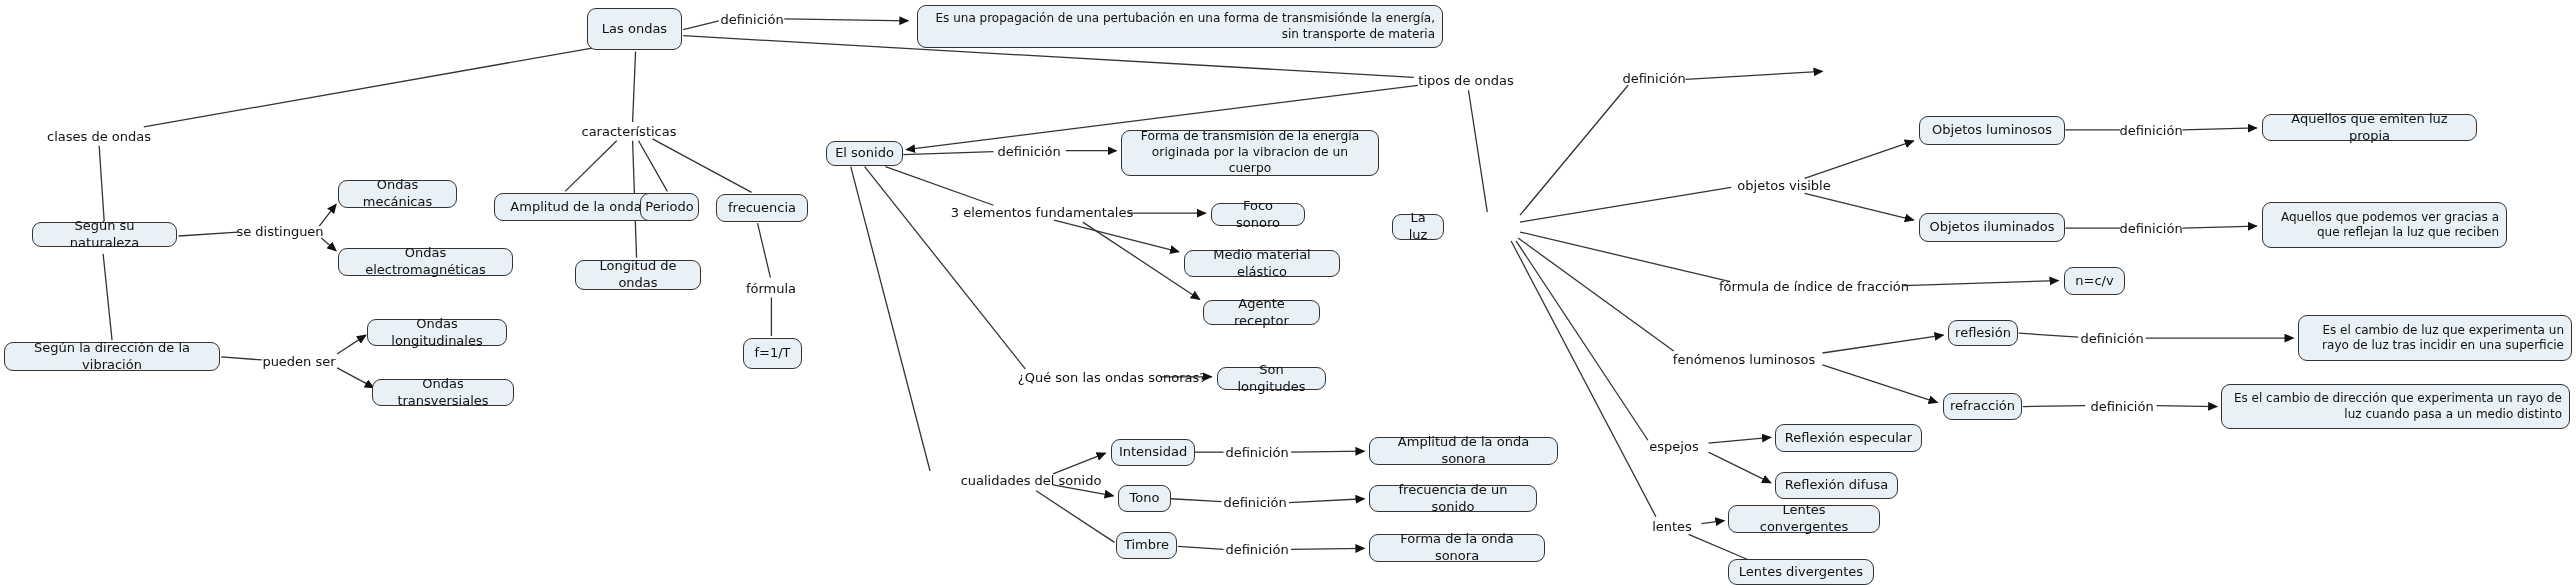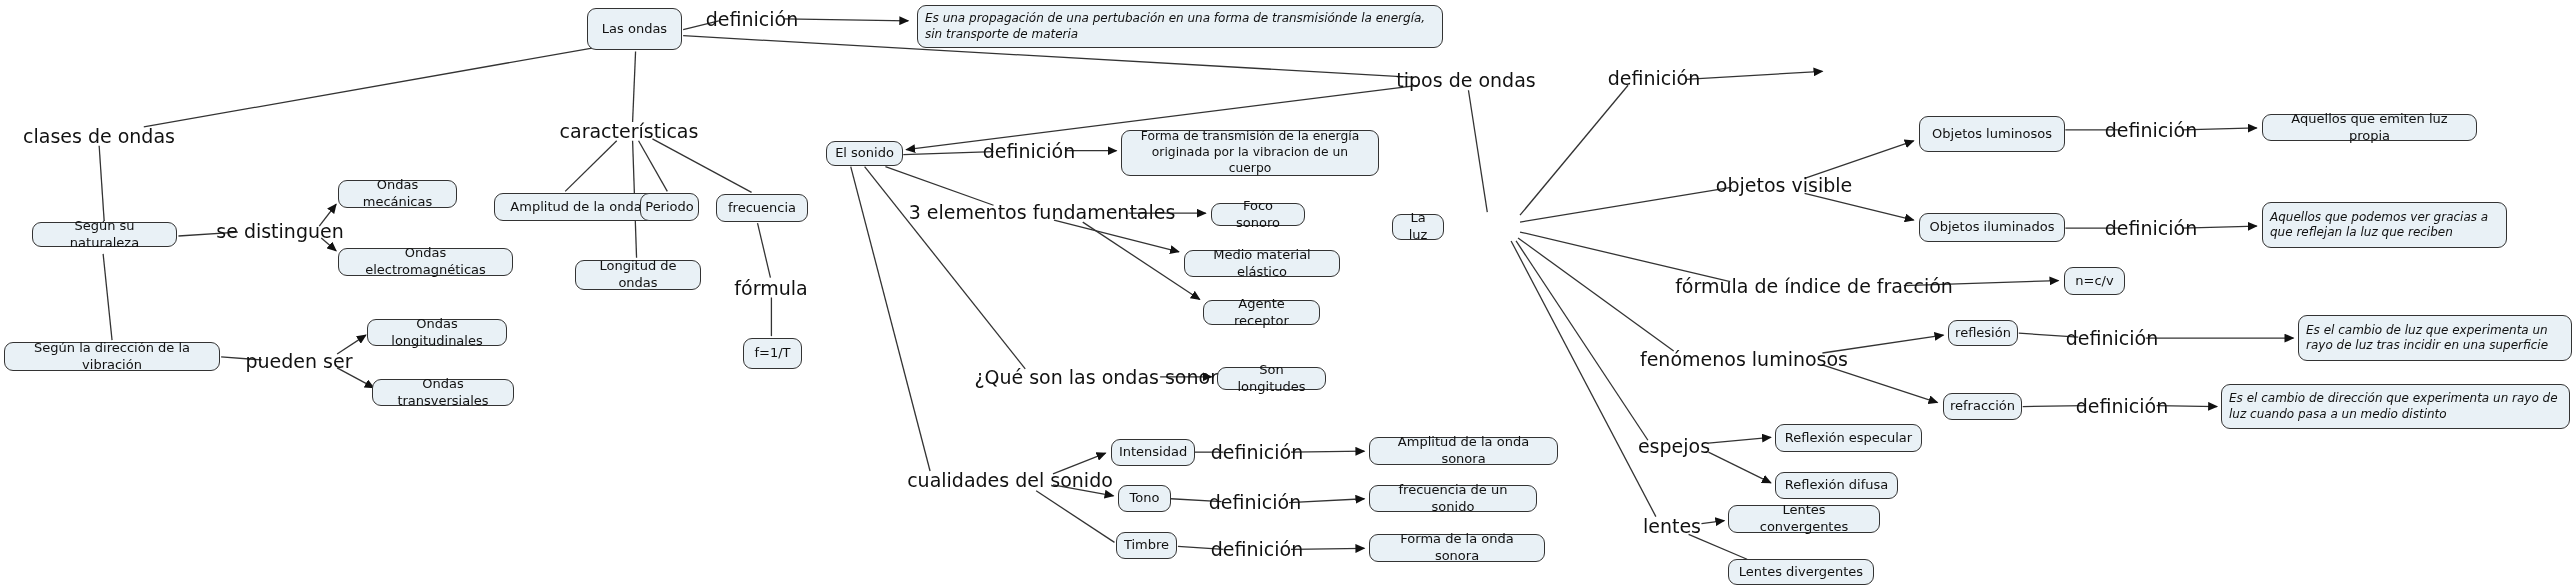--- a/index.html
+++ b/index.html
@@ -2,24 +2,24 @@
 <html><head>
 <meta charset="utf-8">
 <style>
   html,body{margin:0;padding:0;background:#ffffff;}
   #canvas{position:relative;width:2576px;height:586px;background:#ffffff;
           font-family:"DejaVu Sans","Liberation Sans",sans-serif;overflow:hidden;}
   #wires{position:absolute;left:0;top:0;pointer-events:none;}
   .node{position:absolute;box-sizing:border-box;background:#e9f1f6;border:1.6px solid #333;
         border-radius:9px;display:flex;align-items:center;justify-content:center;
         font-size:13px;color:#111;padding:2px 8px;text-align:center;line-height:1.28;}
-  .wide{justify-content:flex-start;text-align:left;font-size:12px;padding:2px 7px;font-style:italic;}
+  .wide{justify-content:flex-start;text-align:right;font-size:12px;padding:2px 7px;}
   .ctr{justify-content:center;text-align:center;font-size:12.3px;}
   .lbl{position:absolute;transform:translate(-50%,-50%);white-space:nowrap;
-       font-size:19px;color:#111;}
+       font-size:13px;color:#111;}
 </style>
 </head>
 <body>
 
 <div id="canvas">
 
   <svg id="wires" width="2576" height="586" viewBox="0 0 2598 591">
     <defs>
       <marker id="arr" markerWidth="11" markerHeight="9" refX="9" refY="4.5" orient="auto" markerUnits="userSpaceOnUse">
         <path d="M0,0 L10,4.5 L0,9 z" fill="#111"></path>
@@ -122,35 +122,35 @@
 
   <div class="node" style="left:826px;top:141px;width:77px;height:25px">El sonido</div>
   <span class="lbl" style="left:1029px;top:151px">definición</span>
   <div class="node ctr" style="left:1121px;top:130px;width:258px;height:46px">Forma de transmisión de la energía originada por la vibracion de un cuerpo</div>
   <span class="lbl" style="left:1042px;top:212px">3 elementos fundamentales</span>
   <div class="node" style="left:1211px;top:203px;width:94px;height:23px">Foco sonoro</div>
   <div class="node" style="left:1184px;top:250px;width:156px;height:27px">Medio material elástico</div>
   <div class="node" style="left:1203px;top:300px;width:117px;height:25px">Agente receptor</div>
   <span class="lbl" style="left:1112px;top:377px">¿Qué son las ondas sonoras?</span>
   <div class="node" style="left:1217px;top:367px;width:109px;height:23px">Son longitudes</div>
-  <span class="lbl" style="left:1010px;top:480px">cualidades del sonido</span>
+  <span class="lbl" style="left:1031px;top:480px">cualidades del sonido</span>
   <div class="node" style="left:1111px;top:439px;width:84px;height:27px">Intensidad</div>
   <span class="lbl" style="left:1257px;top:452px">definición</span>
   <div class="node" style="left:1369px;top:437px;width:189px;height:28px">Amplitud de la onda sonora</div>
   <div class="node" style="left:1118px;top:485px;width:53px;height:27px">Tono</div>
   <span class="lbl" style="left:1255px;top:502px">definición</span>
   <div class="node" style="left:1369px;top:485px;width:168px;height:27px">frecuencia de un sonido</div>
   <div class="node" style="left:1116px;top:532px;width:61px;height:27px">Timbre</div>
   <span class="lbl" style="left:1257px;top:549px">definición</span>
   <div class="node" style="left:1369px;top:534px;width:176px;height:28px">Forma de la onda sonora</div>
 
   <div class="node" style="left:1392px;top:214px;width:52px;height:26px">La luz</div>
   <span class="lbl" style="left:1654px;top:78px">definición</span>
   <span class="lbl" style="left:1784px;top:185px">objetos visible</span>
-  <div class="node" style="left:1919px;top:116px;width:146px;height:36px">Objetos luminosos</div>
+  <div class="node" style="left:1919px;top:116px;width:146px;height:29px">Objetos luminosos</div>
   <span class="lbl" style="left:2151px;top:130px">definición</span>
   <div class="node" style="left:2262px;top:114px;width:215px;height:27px">Aquellos que emiten luz propia</div>
   <div class="node" style="left:1919px;top:213px;width:146px;height:29px">Objetos iluminados</div>
   <span class="lbl" style="left:2151px;top:228px">definición</span>
   <div class="node wide" style="left:2262px;top:202px;width:245px;height:46px">Aquellos que podemos ver gracias a que reflejan la luz que reciben</div>
   <span class="lbl" style="left:1814px;top:286px">fórmula de índice de fracción</span>
   <div class="node" style="left:2064px;top:267px;width:61px;height:28px">n=c/v</div>
   <span class="lbl" style="left:1744px;top:359px">fenómenos luminosos</span>
   <div class="node" style="left:1948px;top:320px;width:70px;height:26px">reflesión</div>
   <span class="lbl" style="left:2112px;top:338px">definición</span>

